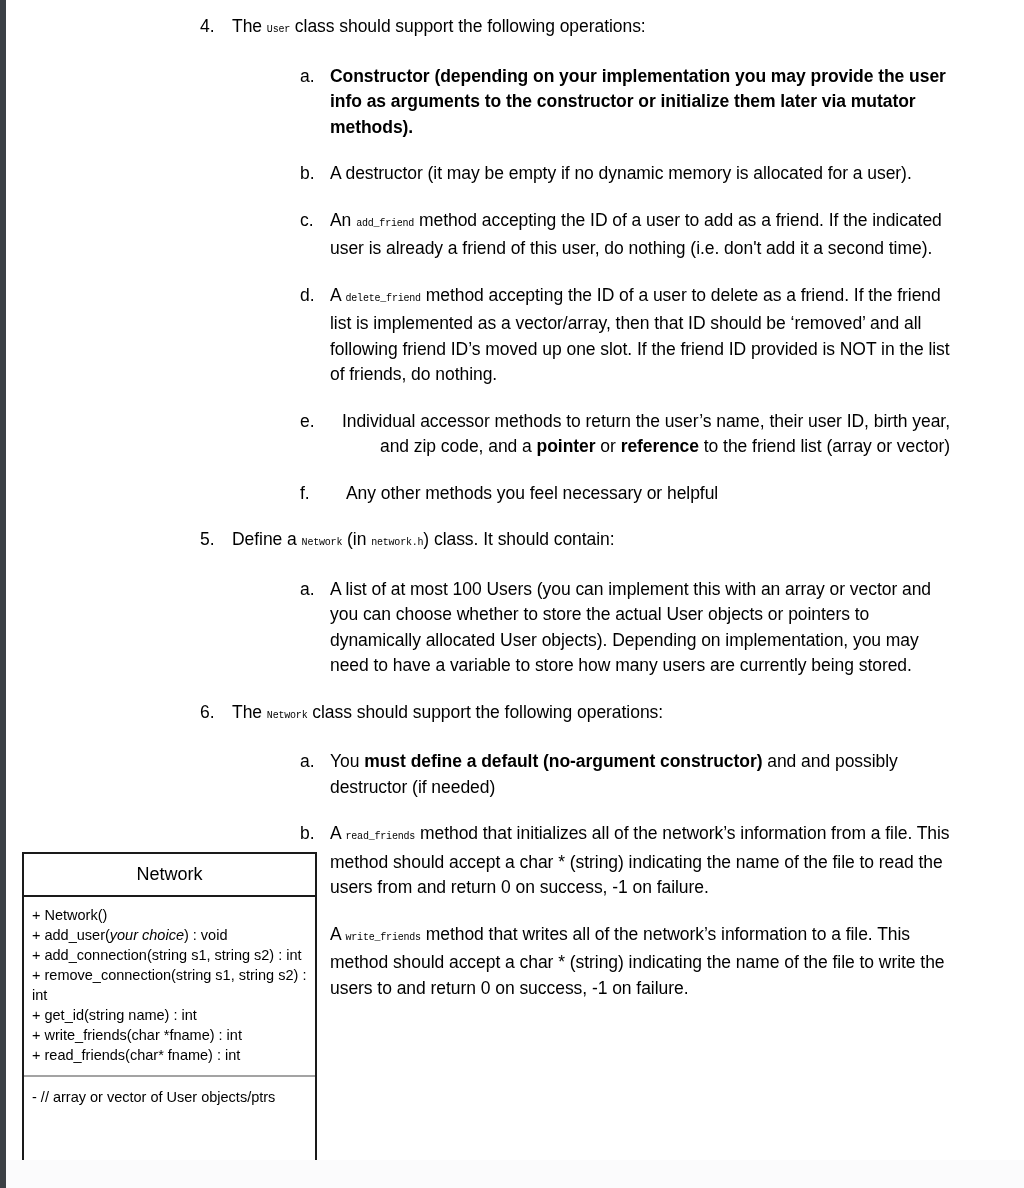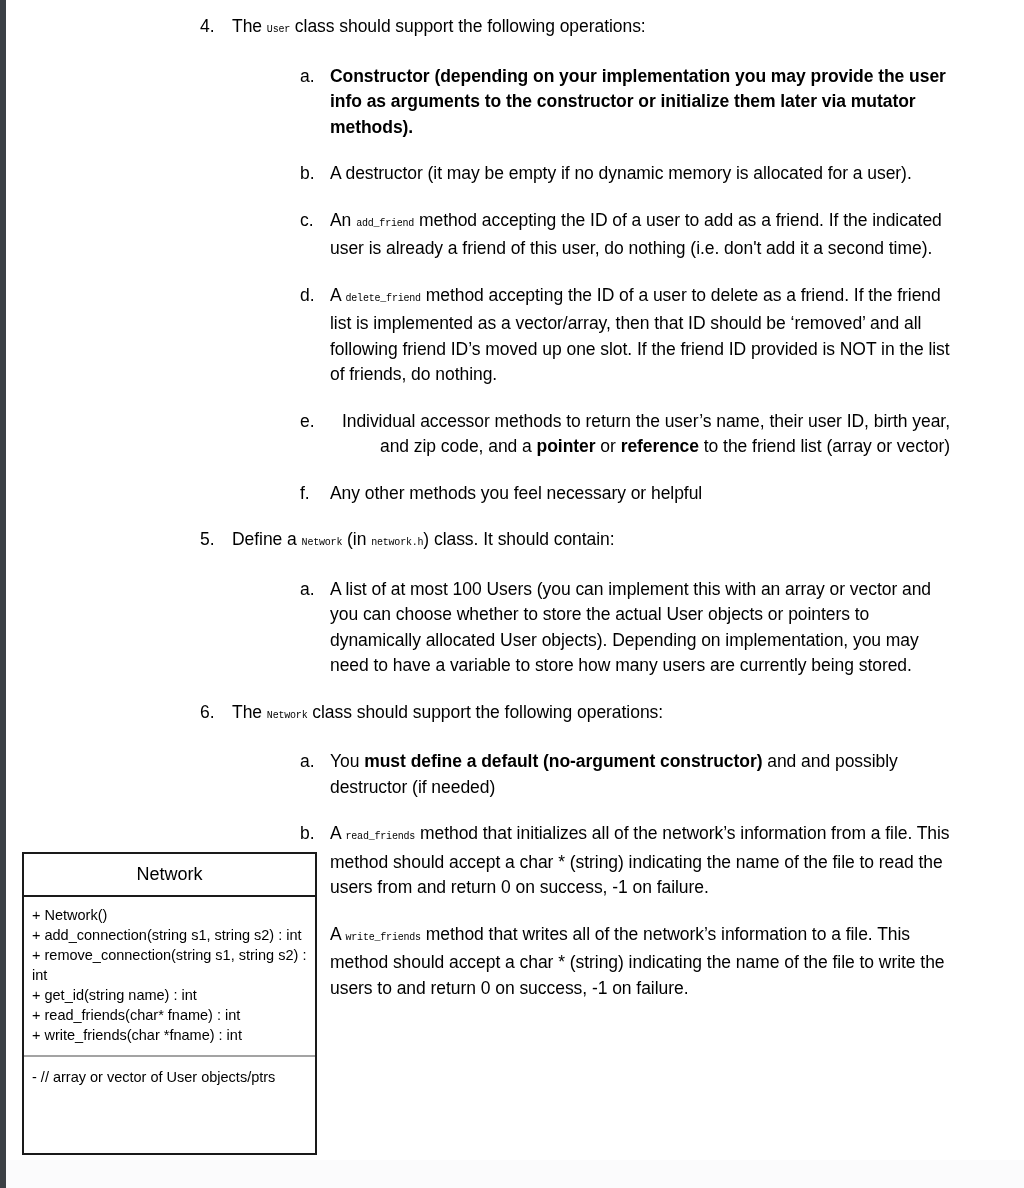--- a/index.html
+++ b/index.html
@@ -157,21 +157,21 @@
 
     <div class="item lvl2">
       <span class="marker">e.</span>
       <span class="body-text" style="max-width: 620px; text-align: right;"><span>Individual accessor methods to return the user’s name, their user ID, birth year, and zip code, and a </span><b>pointer</b><span> or </span><b>reference</b><span> to the friend list (array or vector)</span></span>
     </div>
 
     <div class="gap-lg"></div>
 
     <div class="item lvl2">
       <span class="marker">f.</span>
-      <span class="body-text" style="max-width: 620px;">Any other methods you feel necessary or helpful</span>
+      <span class="body-text" style="max-width: 620px; margin-left: 16px;">Any other methods you feel necessary or helpful</span>
     </div>
 
     <div class="gap-lg"></div>
 
     <div class="item lvl1">
       <span class="marker">5.</span>
       <span class="body-text" style="max-width: 620px;"><span>Define a </span><code>Network</code><span> (in </span><code>network.h</code><span>) class.  It should contain:</span></span>
     </div>
 
     <div class="gap-lg"></div>
@@ -208,25 +208,26 @@
       <span class="marker">c.</span>
       <span class="body-text" style="max-width: 620px;"><span>A </span><code>write_friends</code><span> method that writes all of the network’s information to a file.  This method should accept a char * (string) indicating the name of the file to write the users to and return 0 on success, -1 on failure.</span></span>
     </div>
 
   </div>
 
   <div id="uml">
     <div class="uml-title">Network</div>
     <div class="uml-ops">
       <div class="uml-line"><span>+ Network()</span><i></i><span></span></div>
+      <div class="uml-line"><span>+ add_user(</span><i>your choice</i><span>) : void</span></div>
       <div class="uml-line"><span>+ add_connection(string s1, string s2) : int</span><i></i><span></span></div>
       <div class="uml-line"><span>+ remove_connection(string s1, string s2) : int</span><i></i><span></span></div>
       <div class="uml-line"><span>+ get_id(string name) : int</span><i></i><span></span></div>
+      <div class="uml-line"><span>+ write_friends(char *fname) : int</span><i></i><span></span></div>
       <div class="uml-line"><span>+ read_friends(char* fname) : int</span><i></i><span></span></div>
-      <div class="uml-line"><span>+ write_friends(char *fname) : int</span><i></i><span></span></div>
     </div>
     <div class="uml-attrs">
       <div class="uml-line">- // array or vector of User objects/ptrs</div>
     </div>
   </div>
 
 </div>
 
 <div id="bottom-band"></div>
 

